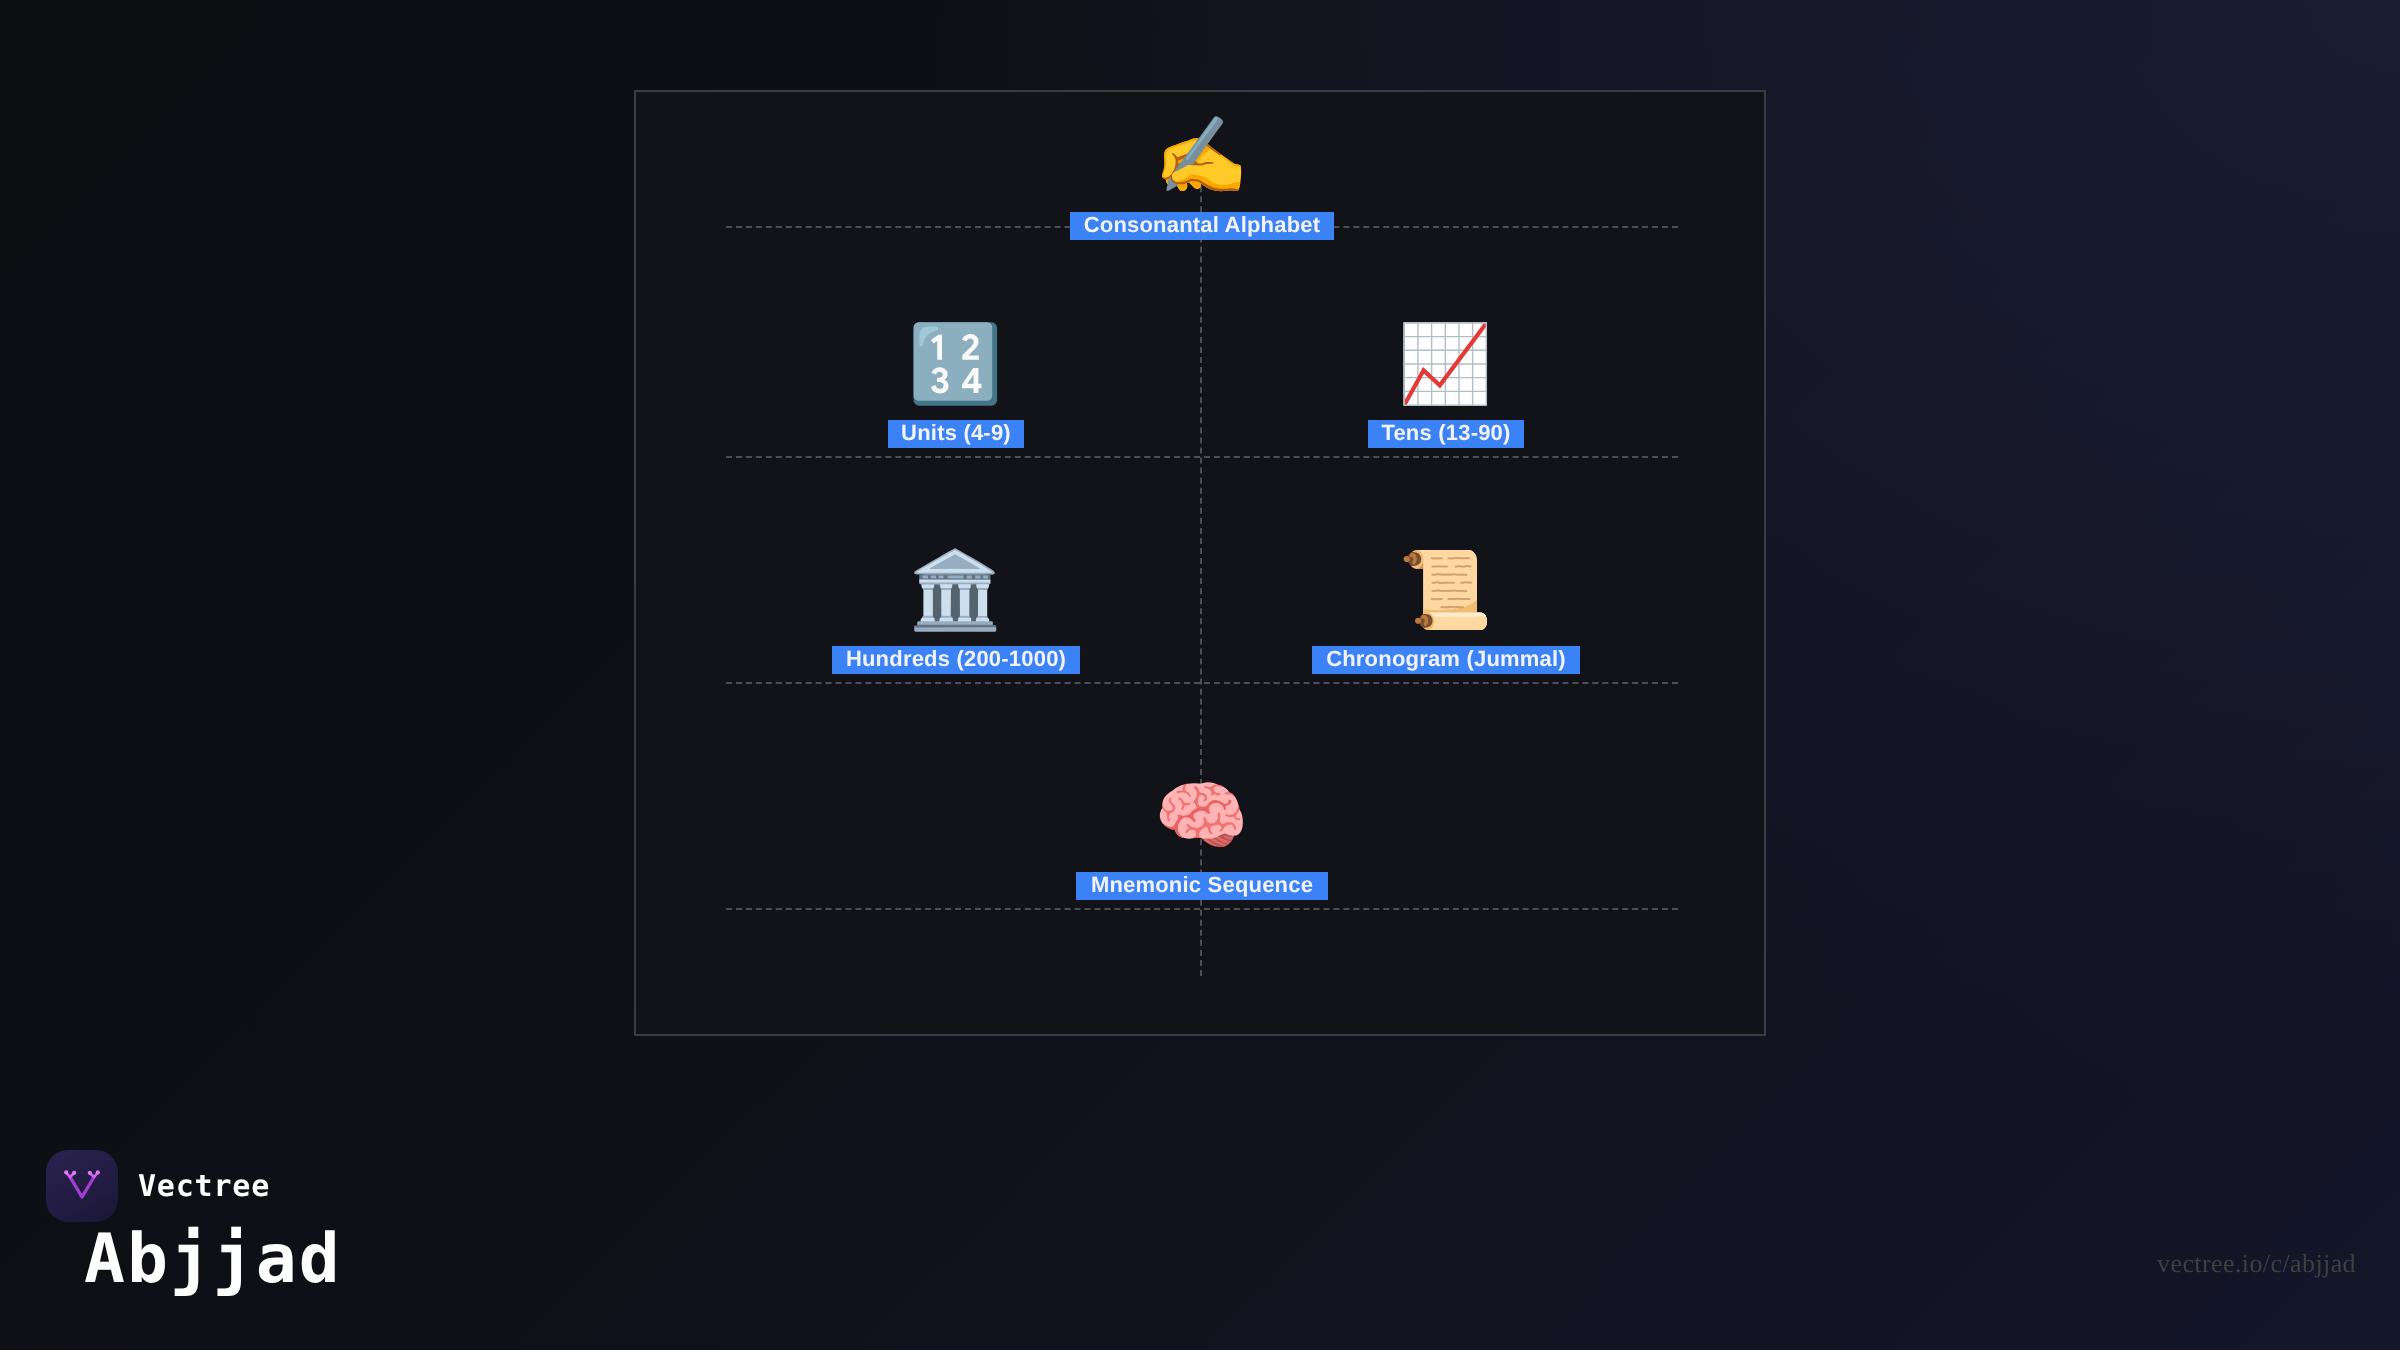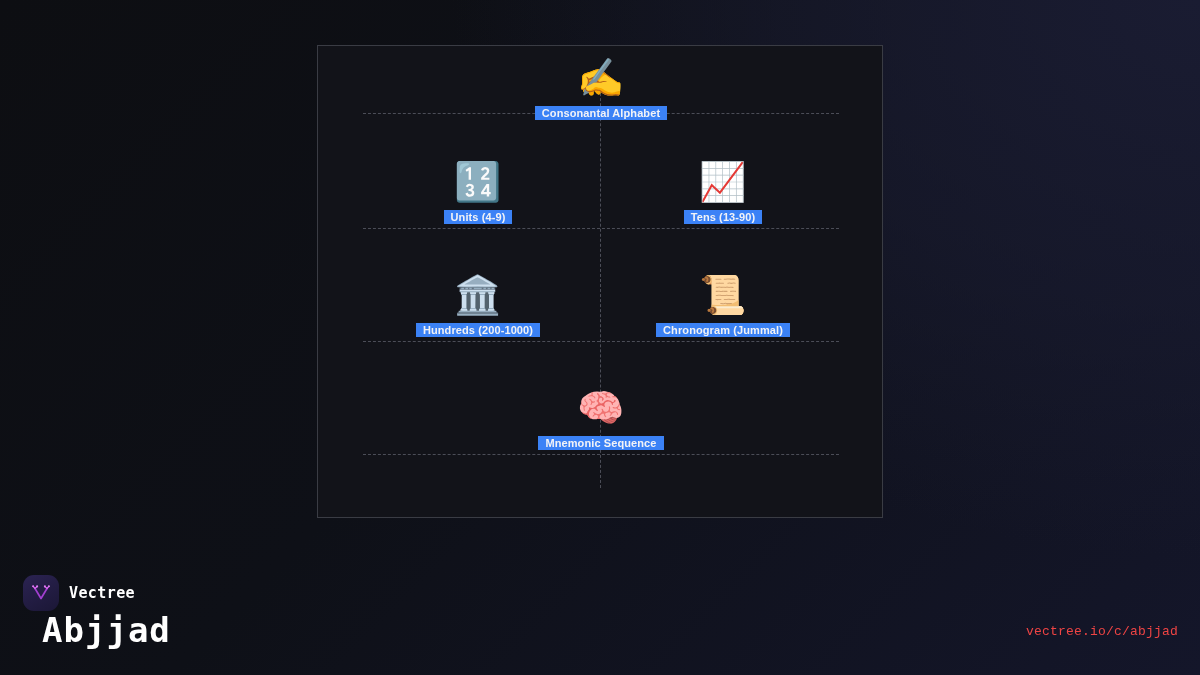--- a/index.html
+++ b/index.html
@@ -96,23 +96,23 @@
     font-family:"DejaVu Sans Mono", monospace;
     font-size:34px;
     font-weight:bold;
     color:#ffffff;
     letter-spacing:1px;
     margin-left:20px;
   }
   #site-url {
     position:absolute;
     right:22px; top:624px;
-    font-family:Liberation Mono, monospace;
+    font-family:Liberation Serif, serif;
     font-size:13px;
-    color:#ef4444;
+    color:#404040;
     letter-spacing:0.2px;
   }
 </style>
 </head>
 <body>
 
 <div id="diagram-panel">
 
   <div class="grid-line grid-h" style="top:67px;"></div>
   <div class="grid-line grid-h" style="top:182px;"></div>

